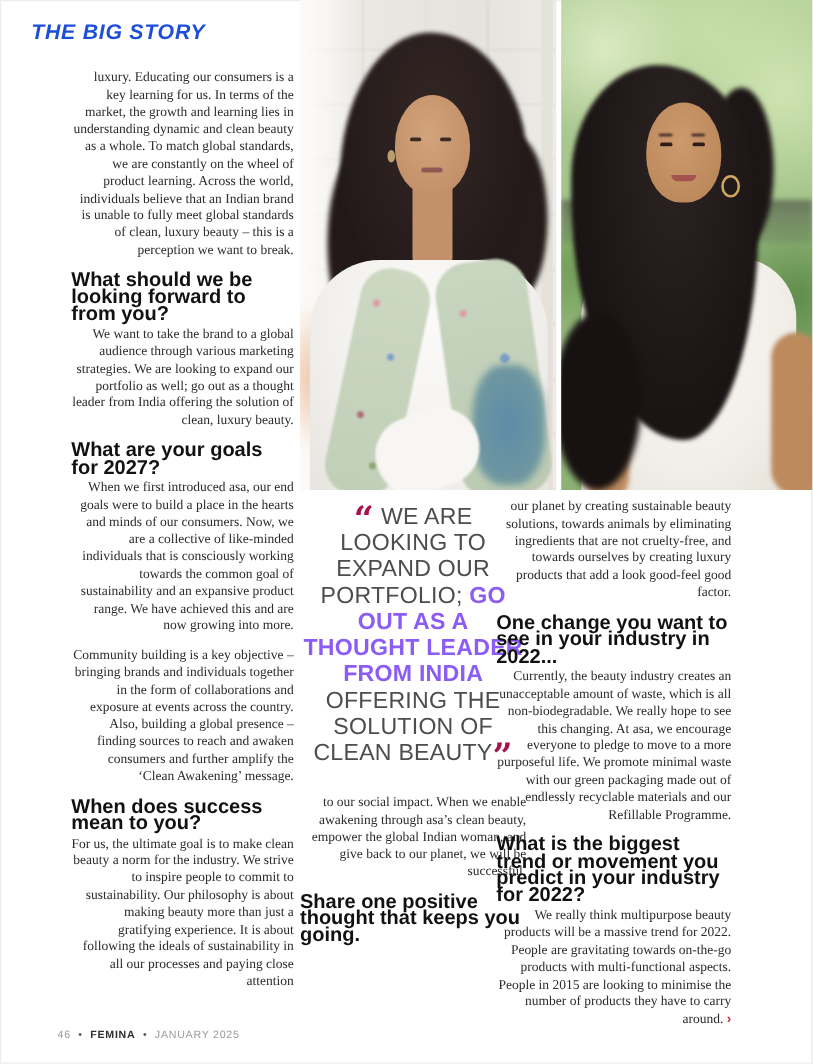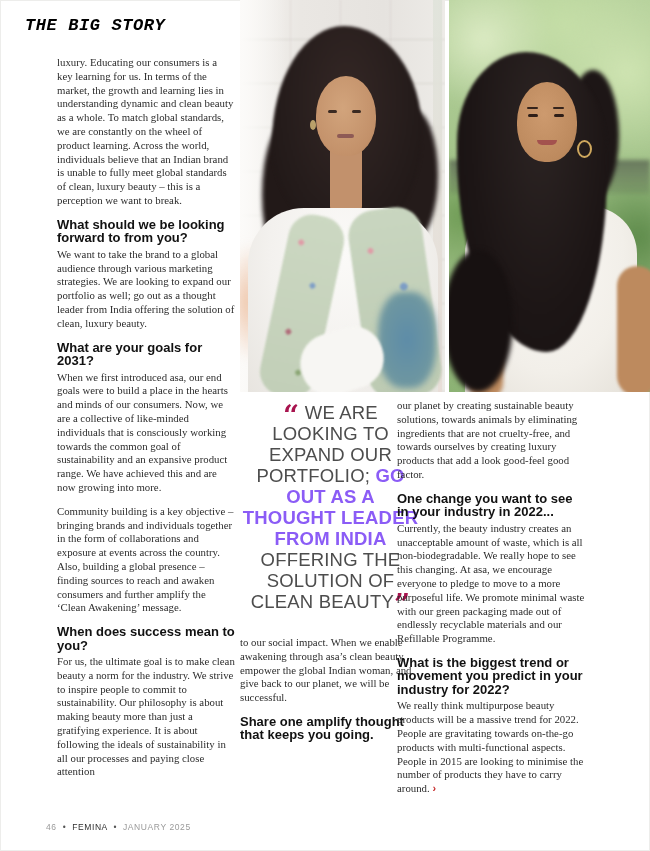--- a/index.html
+++ b/index.html
@@ -5,32 +5,32 @@
   * { margin:0; padding:0; box-sizing:border-box; }
   html,body { background:#e9e9e9; }
   .page {
     position:relative; width:650px; height:851px; background:#ffffff;
     overflow:hidden; font-family:"Liberation Serif", serif;
     box-shadow: inset 0 0 0 1px #ededeb;
   }
   
   .kicker {
     position:absolute; left:25px; top:16px;
-    font-family:Liberation Mono, monospace; font-style:italic; font-weight:bold;
-    font-size:17px; letter-spacing:0.6px; color:#000000;
+    font-family:Liberation Sans, sans-serif; font-style:italic; font-weight:bold;
+    font-size:17px; letter-spacing:0.6px; color:#1d4ed8;
   }
   
   .col { position:absolute; color:#2c2c2c; font-size:10.8px; line-height:13.8px; }
   .col-left   { left:57px;  top:56px;  width:178px; }
   .col-middle { left:240px; top:402px; width:181px; }
   .col-right  { left:397px; top:399px; width:188px; }
-  .para { margin-bottom:10px; }
+  .para { margin-bottom:10px;text-align:right; }
   .question {
     font-family:"Liberation Sans", sans-serif; font-weight:bold;
-    font-size:13px; line-height:13.5px; color:#111111; margin:10px 0 3px 0;
+    font-size:16px; line-height:13.5px; color:#111111; margin:10px 0 3px 0;
   }
   .answer { color:#2c2c2c; }
   
   .pullquote {
     width:181px; text-align:center;
     font-family:"Liberation Sans", sans-serif;
     font-size:18.5px; line-height:21px; letter-spacing:0.2px;
     color:#4d4d4d; margin-bottom:24px;
   }
   .q-bold { font-weight:bold; color:#8b5cf6; }
@@ -38,21 +38,21 @@
     font-family:"DejaVu Serif", serif; font-weight:bold;
     color:#a8134e; font-size:28px; line-height:0; vertical-align:-6px;
   }
   .red-arrow { color:#c62828; font-weight:bold; font-family:"Liberation Sans", sans-serif; }
   
   .footer {
     position:absolute; left:46px; top:822px;
     font-family:"Liberation Sans", sans-serif; font-size:8.5px;
     letter-spacing:0.6px; color:#9a9a9a;
   }
-  .footer .mag { font-weight:normal; color:#2e2e2e;text-align:right; }
+  .footer .mag { font-weight:bold; color:#2e2e2e;text-align:right; }
   .footer .dot { color:#555; margin:0 3px; }
   
   .photo { position:absolute; top:0; height:392px; overflow:hidden; }
   .photo-left { left:240px; width:205px;
     background:linear-gradient(90deg,#f5f3f0 0%,#eae7e3 30%,#e6e3df 70%,#edebe7 100%); }
   .photo-right { left:449px; width:201px; background:linear-gradient(180deg,#b4d09a,#8cb274); }
   .photo div { position:absolute; }
   
   .pl-tiles { inset:0;
     background:
@@ -197,31 +197,31 @@
     <div class="pr-eye e1"></div>
     <div class="pr-eye e2"></div>
     <div class="pr-lips"></div>
     <div class="pr-hoop"></div>
   </div>
 
   <div class="col col-left">
     <p class="para">luxury. Educating our consumers is a key learning for us. In terms of the market, the growth and learning lies in understanding dynamic and clean beauty as a whole. To match global standards, we are constantly on the wheel of product learning. Across the world, individuals believe that an Indian brand is unable to fully meet global standards of clean, luxury beauty – this is a perception we want to break.</p>
     <p class="question">What should we be looking forward to from you?</p>
     <p class="answer para">We want to take the brand to a global audience through various marketing strategies. We are looking to expand our portfolio as well; go out as a thought leader from India offering the solution of clean, luxury beauty.</p>
-    <p class="question">What are your goals for 2031?</p>
+    <p class="question">What are your goals for 2027?</p>
     <p class="answer para">When we first introduced asa, our end goals were to build a place in the hearts and minds of our consumers. Now, we are a collective of like-minded individuals that is consciously working towards the common goal of sustainability and an expansive product range. We have achieved this and are now growing into more.</p>
     <p class="answer para">Community building is a key objective – bringing brands and individuals together in the form of collaborations and exposure at events across the country. Also, building a global presence – finding sources to reach and awaken consumers and further amplify the ‘Clean Awakening’ message.</p>
     <p class="question">When does success mean to you?</p>
     <p class="answer para">For us, the ultimate goal is to make clean beauty a norm for the industry. We strive to inspire people to commit to sustainability. Our philosophy is about making beauty more than just a gratifying experience. It is about following the ideals of sustainability in all our processes and paying close attention</p>
   </div>
 
   <div class="col col-middle">
     <div class="pullquote"><span class="qmark">“</span><span> WE ARE LOOKING TO EXPAND OUR PORTFOLIO; </span><span class="q-bold">GO OUT AS A THOUGHT LEADER FROM INDIA</span><span> OFFERING THE SOLUTION OF CLEAN BEAUTY</span><span class="qmark">”</span></div>
     <p class="para">to our social impact. When we enable awakening through asa’s clean beauty, empower the global Indian woman, and give back to our planet, we will be successful.</p>
-    <p class="question">Share one amplify thought that keeps you going.</p>
+    <p class="question">Share one positive thought that keeps you going.</p>
   </div>
 
   <div class="col col-right">
     <p class="para">our planet by creating sustainable beauty solutions, towards animals by eliminating ingredients that are not cruelty-free, and towards ourselves by creating luxury products that add a look good-feel good factor.</p>
     <p class="question">One change you want to see in your industry in 2022...</p>
     <p class="answer para">Currently, the beauty industry creates an unacceptable amount of waste, which is all non-biodegradable. We really hope to see this changing. At asa, we encourage everyone to pledge to move to a more purposeful life. We promote minimal waste with our green packaging made out of endlessly recyclable materials and our Refillable Programme.</p>
     <p class="question">What is the biggest trend or movement you predict in your industry for 2022?</p>
     <p class="answer para"><span>We really think multipurpose beauty products will be a massive trend for 2022. People are gravitating towards on-the-go products with multi-functional aspects. People in 2015 are looking to minimise the number of products they have to carry around.</span>&nbsp;<span class="red-arrow">›</span></p>
   </div>
 

